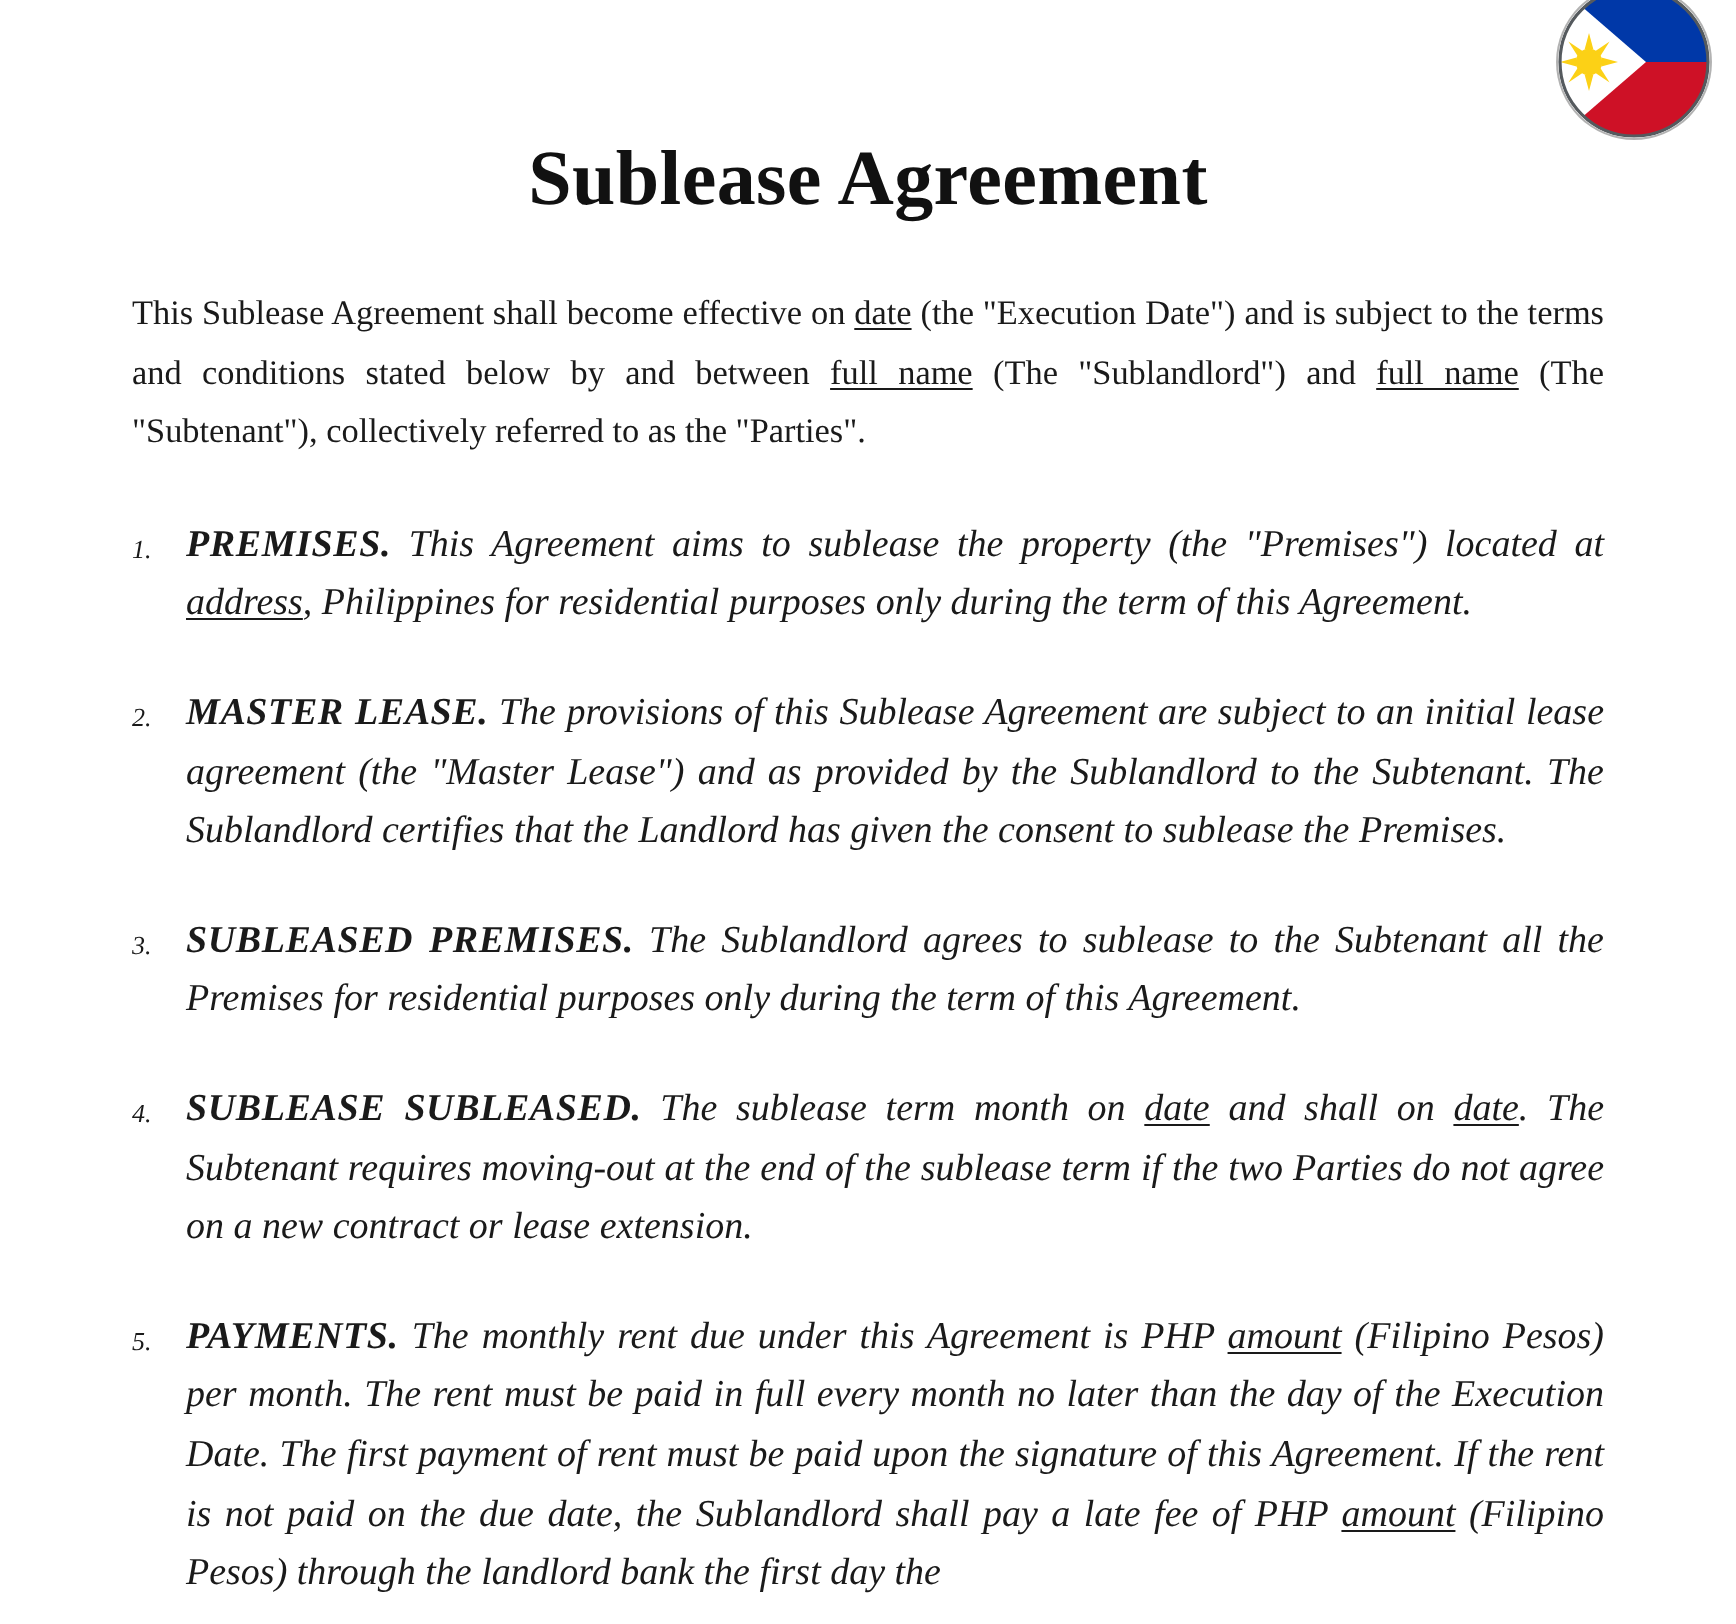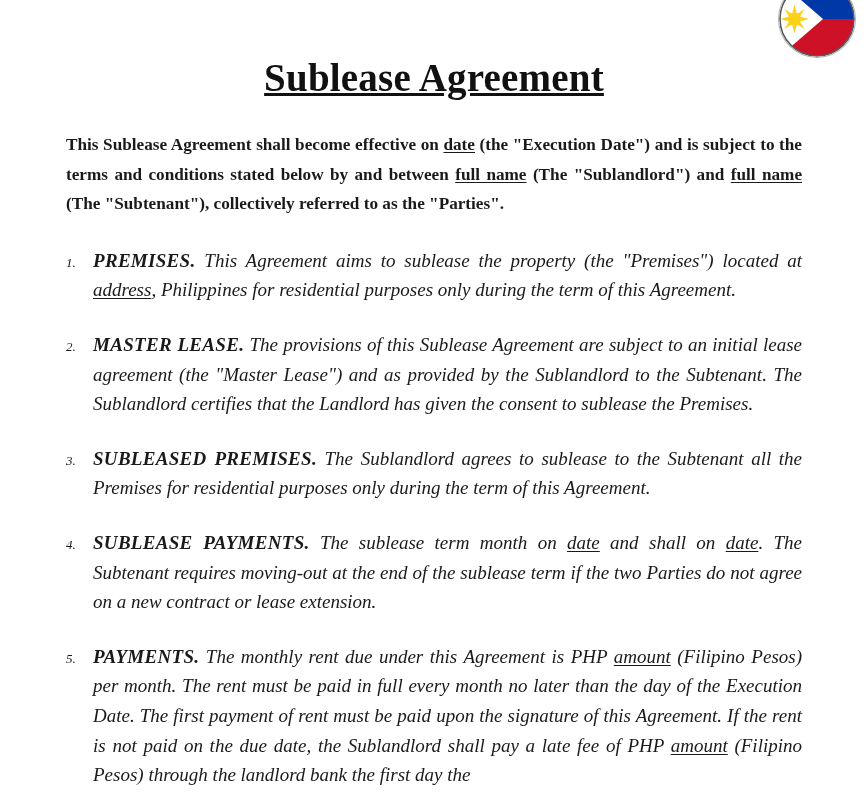--- a/index.html
+++ b/index.html
@@ -23,29 +23,28 @@
     box-sizing: border-box;
     padding: 0 66px;
   }
 
   
   .doc-header {
     position: relative;
     height: 130px;
   }
   .doc-title {
-    margin: 0;
+    margin: 12px;
     padding-top: 57px;
     text-align: center;
     font-size: 39px;
     font-weight: bold;
     letter-spacing: 0.2px;
     line-height: 1.1;
     color: #111111;
-    text-decoration: underline;
   }
   .flag-badge {
     position: absolute;
     top: -19px;
     right: -53px;
     width: 76px;
     height: 76px;
     border-radius: 50%;
     overflow: hidden;
     box-shadow: 0 0 0 1px rgba(0,0,0,0.30);
@@ -53,21 +52,20 @@
   .flag-badge svg { display: block; width: 76px; height: 76px; }
 
   
   .intro {
     margin: 0;
     font-size: 17.2px;
     line-height: 29.6px;
     text-align: justify;
     text-justify: inter-word;
     color: #1a1a1a;
-    font-weight: bold;
   }
 
   ol.clauses {
     margin: 27px 0 0 0;
     padding: 0;
     list-style: none;
     counter-reset: clause;
   }
   ol.clauses > li {
     position: relative;
@@ -137,19 +135,19 @@
   <p class="intro"><span>This Sublease Agreement shall become effective on </span><span class="ph">date</span><span> (the "Execution Date") and is subject to the terms and conditions stated below by and between </span><span class="ph">full name</span><span> (The "Sublandlord") and </span><span class="ph">full name</span><span> (The "Subtenant"), collectively referred to as the "Parties".</span></p>
 
   <ol class="clauses">
 
     <li><span class="clause-title">PREMISES.</span><span> This Agreement aims to sublease the property (the "Premises") located at </span><span class="ph">address</span><span>, Philippines for residential purposes only during the term of this Agreement.</span></li>
 
     <li><span class="clause-title">MASTER LEASE.</span><span> The provisions of this Sublease Agreement are subject to an initial lease agreement (the "Master Lease") and as provided by the Sublandlord to the Subtenant. The Sublandlord certifies that the Landlord has given the consent to sublease the Premises.</span></li>
 
     <li><span class="clause-title">SUBLEASED PREMISES.</span><span> The Sublandlord agrees to sublease to the Subtenant all the Premises for residential purposes only during the term of this Agreement.</span></li>
 
-    <li><span class="clause-title">SUBLEASE PAYMENTS.</span><span> The sublease term month on </span><span class="ph">date</span><span> and shall on </span><span class="ph">date</span><span>. The Subtenant requires moving-out at the end of the sublease term if the two Parties do not agree on a new contract or lease extension.</span></li>
+    <li><span class="clause-title">SUBLEASE SUBLEASED.</span><span> The sublease term month on </span><span class="ph">date</span><span> and shall on </span><span class="ph">date</span><span>. The Subtenant requires moving-out at the end of the sublease term if the two Parties do not agree on a new contract or lease extension.</span></li>
 
     <li><span class="clause-title">PAYMENTS.</span><span> The monthly rent due under this Agreement is PHP </span><span class="ph">amount</span><span> (Filipino Pesos) per month. The rent must be paid in full every month no later than the day of the Execution Date. The first payment of rent must be paid upon the signature of this Agreement. If the rent is not paid on the due date, the Sublandlord shall pay a late fee of PHP </span><span class="ph">amount</span><span> (Filipino Pesos) through the landlord bank the first day the</span></li>
 
   </ol>
 
 </div>
 
 </body></html>

